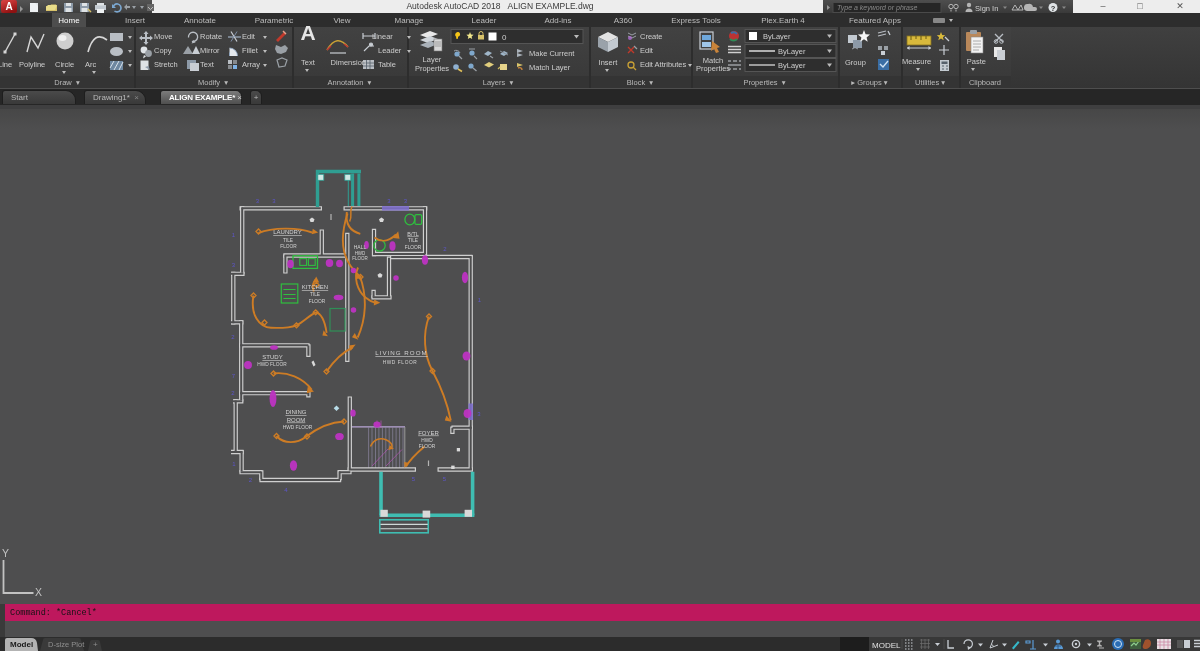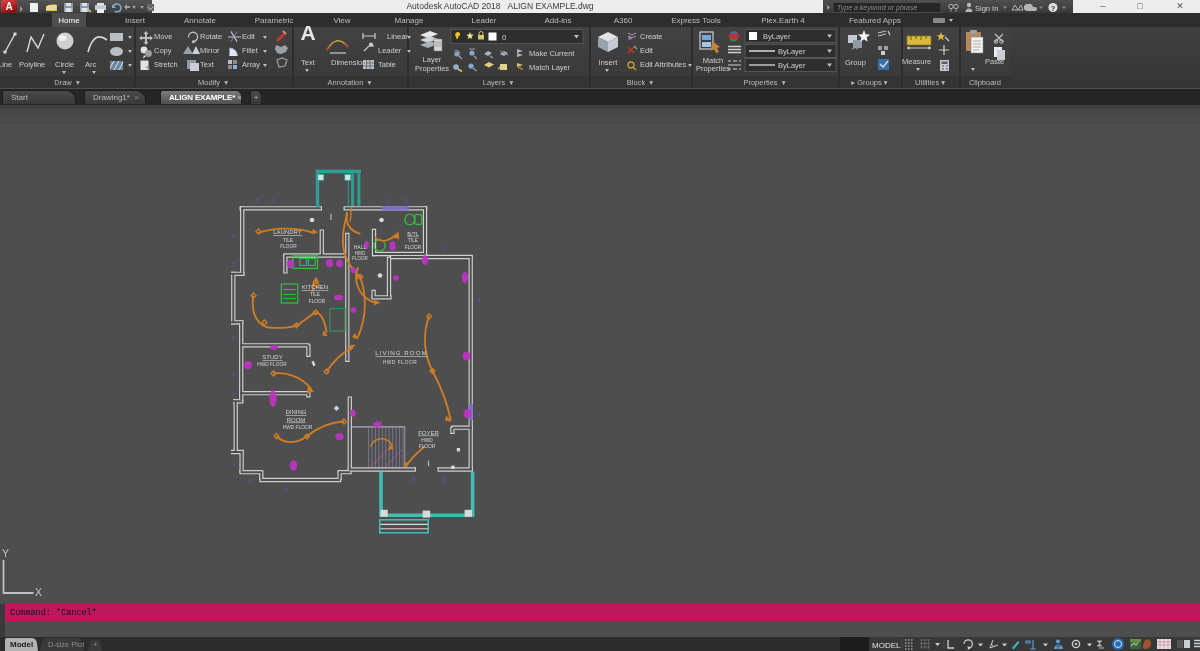--- a/index.html
+++ b/index.html
@@ -324,42 +324,42 @@
  <div class="rlb" style="left:200px;top:33px">Text</div>
  <div class="rlb" style="left:242px;top:5px">Edit</div>
       <div class="dd" style="left:263px;top:9px"></div>
  <div class="rlb" style="left:242px;top:19px">Fillet</div>
       <div class="dd" style="left:263px;top:23px"></div>
  <div class="rlb" style="left:242px;top:33px">Array</div>
       <div class="dd" style="left:263px;top:37px"></div>
  <div class="rlb" style="left:297px;top:1px;font-size:21px;color:#e6e6e6;font-weight:bold;width:22px;text-align:center">A</div>
  <div class="rlb" style="left:297px;top:31px;width:22px;text-align:center">Text</div>
       <div class="dd" style="left:305px;top:42px"></div>
- <div class="rlb" style="left:331px;top:31px;width:46px;text-align:left">Dimension</div>
- <div class="rlb" style="left:387px;top:5px">Linear</div>
+ <div class="rlb" style="left:320px;top:31px;width:46px;text-align:right">Dimension</div>
+ <div class="rlb" style="left:372px;top:5px">Linear</div>
       <div class="dd" style="left:407px;top:9px"></div>
  <div class="rlb" style="left:378px;top:19px">Leader</div>
       <div class="dd" style="left:407px;top:23px"></div>
  <div class="rlb" style="left:378px;top:33px">Table</div>
  <div class="rlb" style="left:420px;top:28px;width:24px;text-align:center">Layer</div>
  <div class="rlb" style="left:412px;top:37px;width:40px;text-align:center">Properties</div>
  <div class="rlb" style="left:529px;top:22px">Make Current</div>
  <div class="rlb" style="left:529px;top:36px">Match Layer</div>
  <div class="rlb" style="left:596px;top:31px;width:24px;text-align:center">Insert</div>
       <div class="dd" style="left:605px;top:42px"></div>
  <div class="rlb" style="left:640px;top:5px">Create</div>
  <div class="rlb" style="left:640px;top:19px">Edit</div>
  <div class="rlb" style="left:640px;top:33px">Edit Attributes</div>
       <div class="dd" style="left:688px;top:37px"></div>
  <div class="rlb" style="left:698px;top:29px;width:30px;text-align:center">Match</div>
  <div class="rlb" style="left:693px;top:37px;width:40px;text-align:center">Properties</div>
  <div class="rlb" style="left:845px;top:31px;width:30px;text-align:left">Group</div>
  <div class="rlb" style="left:902px;top:30px;width:34px;">Measure</div>
       <div class="dd" style="left:916px;top:41px"></div>
- <div class="rlb" style="left:985px;top:30px;width:24px;text-align:left">Paste</div>
+ <div class="rlb" style="left:962px;top:30px;width:24px;text-align:right">Paste</div>
       <div class="dd" style="left:971px;top:41px"></div>
 </div>
 
 <div class="abs" id="ftrow"></div>
 <div class="abs ftab" style="left:2px;width:74px;border-radius:3px 10px 0 0">Start</div>
 <div class="abs ftab" style="left:84px;width:62px;border-radius:3px 10px 0 0">Drawing1*&nbsp;&nbsp;<span style="color:#888">×</span></div>
 <div class="abs ftab act" style="left:160px;width:82px;letter-spacing:-.2px">ALIGN EXAMPLE*&nbsp;<span style="color:#ccc;font-weight:normal">×</span></div>
 <div class="abs ftab" style="left:250px;width:12px;text-align:center;padding:0 2px">+</div>
 <div class="abs" id="ftstrip"></div>
 

